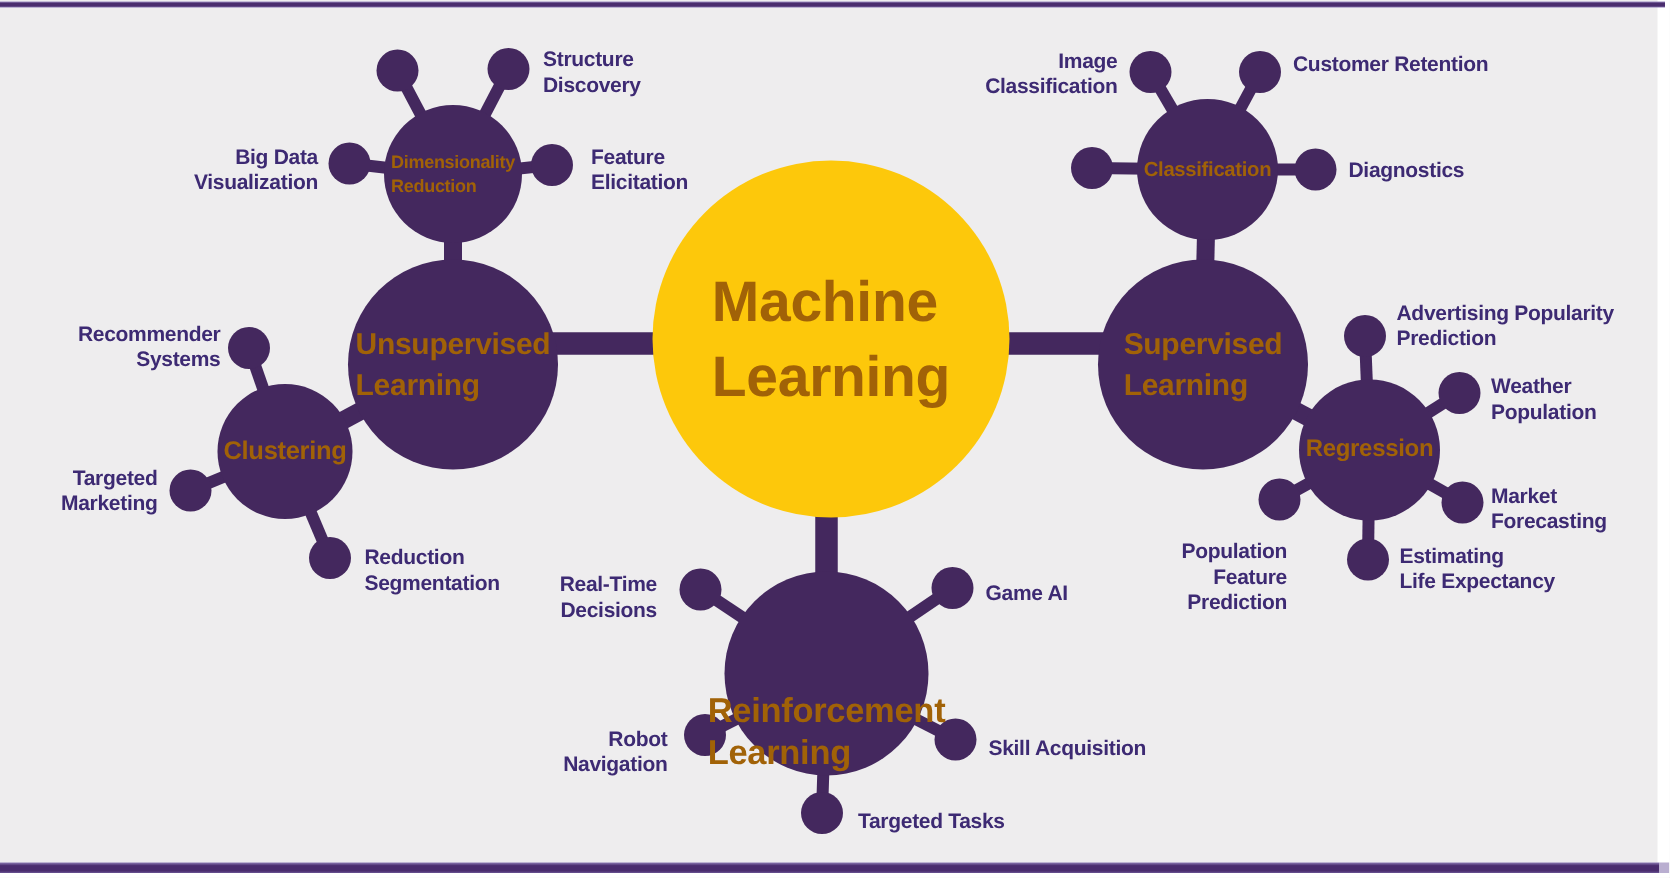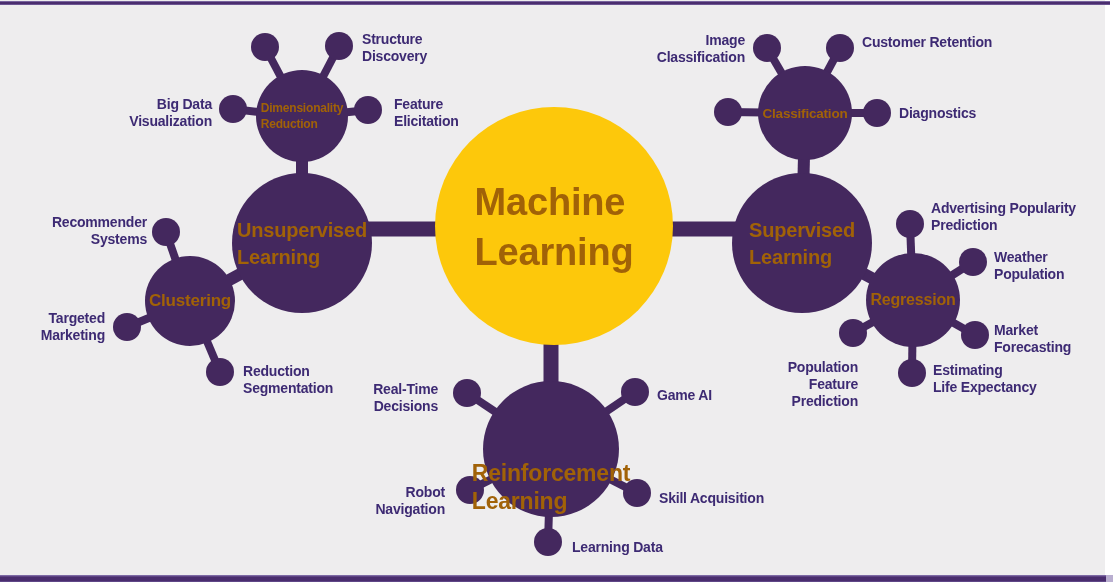--- a/index.html
+++ b/index.html
@@ -153,18 +153,18 @@
   <div class="leaf r" style="right:255px;top:359px;">Population
 Feature
 Prediction</div>
 
   <div class="leaf r" style="right:675px;top:381px;">Real-Time
 Decisions</div>
   <div class="leaf" style="left:657px;top:387px;">Game AI</div>
   <div class="leaf r" style="right:668px;top:484px;">Robot
 Navigation</div>
   <div class="leaf" style="left:659px;top:490px;">Skill Acquisition</div>
-  <div class="leaf" style="left:572px;top:539px;">Learning Data</div>
+  <div class="leaf" style="left:572px;top:539px;">Targeted Tasks</div>
 
   <div id="top-border"></div>
   <div id="bottom-border"></div>
   <div id="bottom-border-tail"></div>
 </div>
 
 </body></html>

